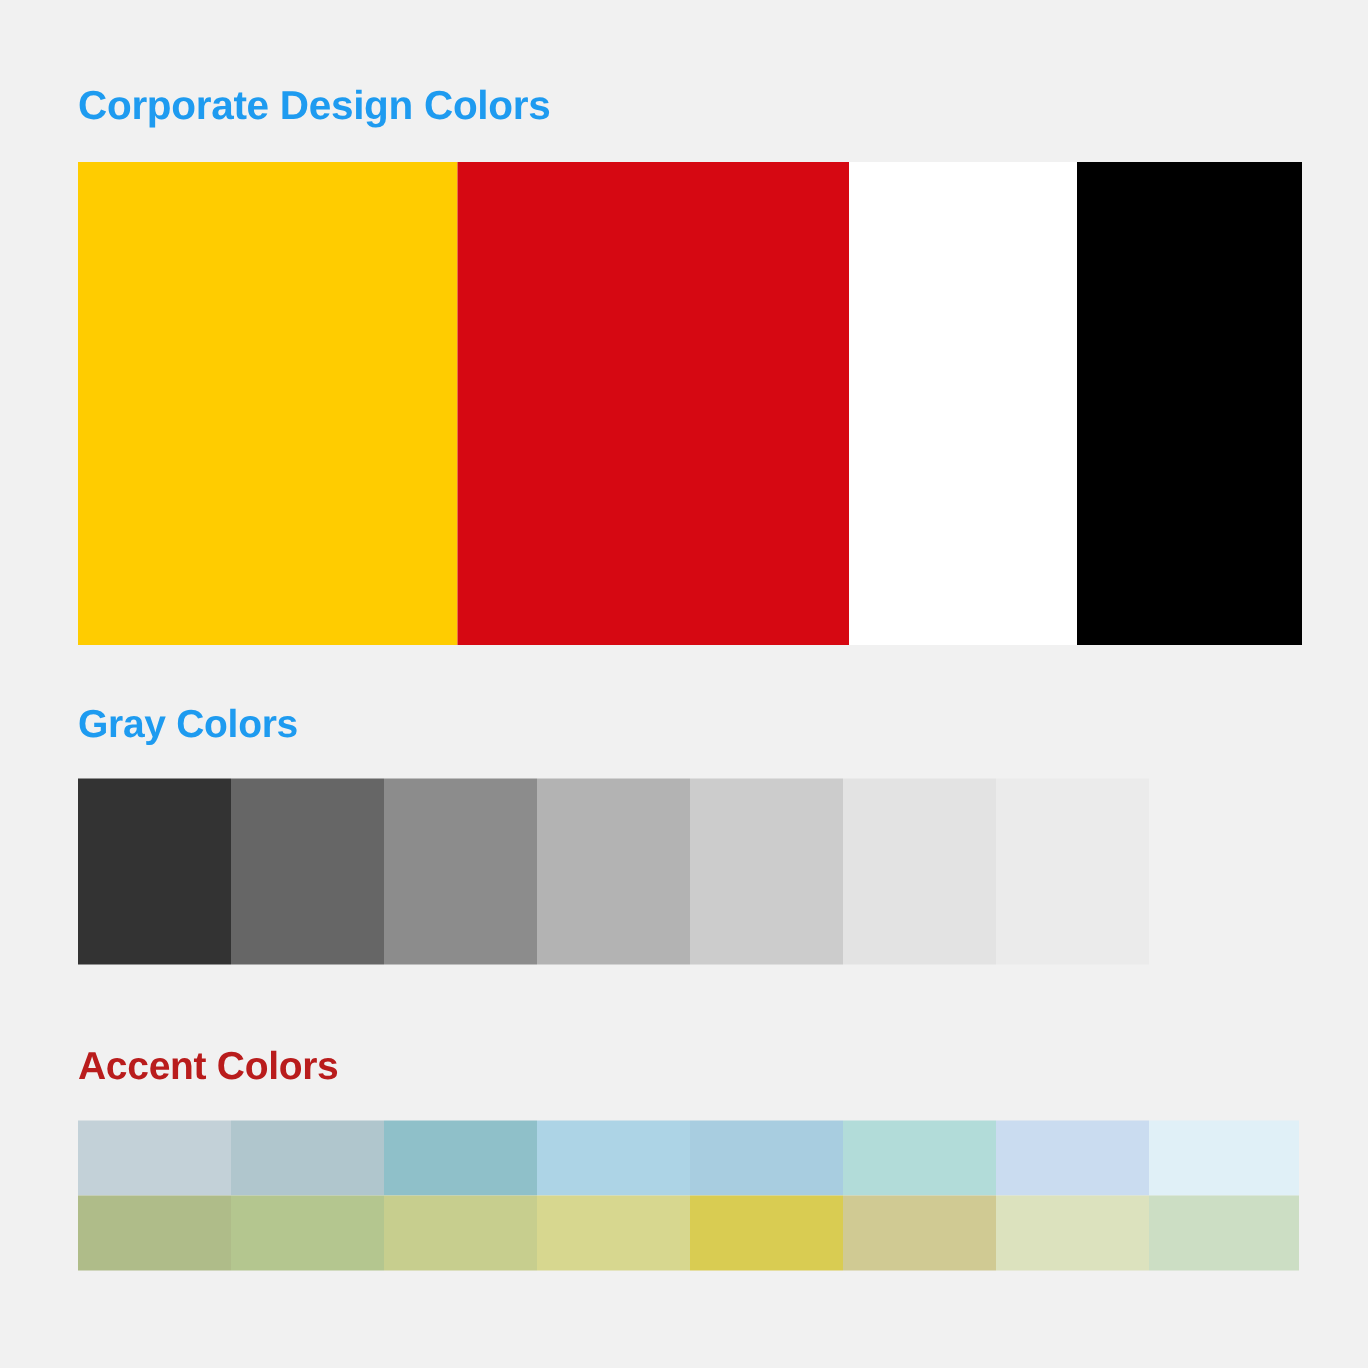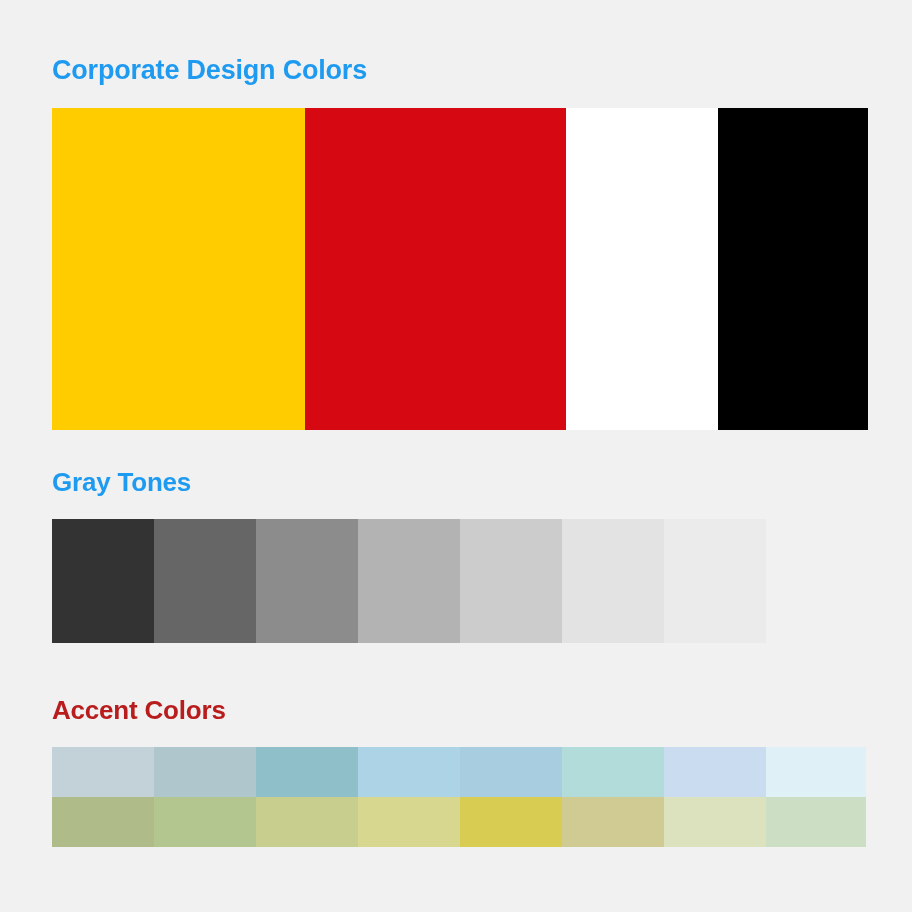--- a/index.html
+++ b/index.html
@@ -85,21 +85,21 @@
     <h2 class="section-title" style="color: rgb(30, 155, 240);">Corporate Design Colors</h2>
     <div class="swatch-row" id="corporate-swatches">
         <div class="swatch" title="#FFCC00" style="background: rgb(255, 204, 0); width: 253px;"></div>
         <div class="swatch" title="#D60812" style="background: rgb(214, 8, 18); width: 261px;"></div>
         <div class="swatch" title="#FFFFFF" style="background: rgb(255, 255, 255); width: 152px;"></div>
         <div class="swatch" title="#000000" style="background: rgb(0, 0, 0); width: 150px;"></div>
       </div>
   </section>
 
   <section class="section" id="gray-section">
-    <h2 class="section-title" style="color: rgb(30, 155, 240);">Gray Tones</h2>
+    <h2 class="section-title" style="color: rgb(30, 155, 240);">Gray Colors</h2>
     <div class="swatch-row" id="gray-swatches">
         <div class="swatch" title="#333333" style="background: rgb(51, 51, 51); width: 102px;"></div>
         <div class="swatch" title="#666666" style="background: rgb(102, 102, 102); width: 102px;"></div>
         <div class="swatch" title="#8C8C8C" style="background: rgb(140, 140, 140); width: 102px;"></div>
         <div class="swatch" title="#B3B3B3" style="background: rgb(179, 179, 179); width: 102px;"></div>
         <div class="swatch" title="#CCCCCC" style="background: rgb(204, 204, 204); width: 102px;"></div>
         <div class="swatch" title="#E3E3E3" style="background: rgb(227, 227, 227); width: 102px;"></div>
         <div class="swatch" title="#EBEBEB" style="background: rgb(235, 235, 235); width: 102px;"></div>
       </div>
   </section>

